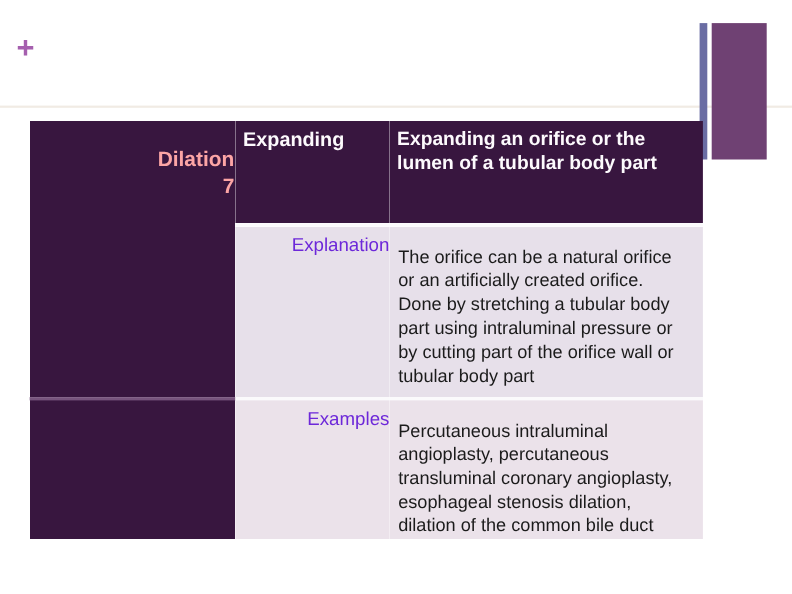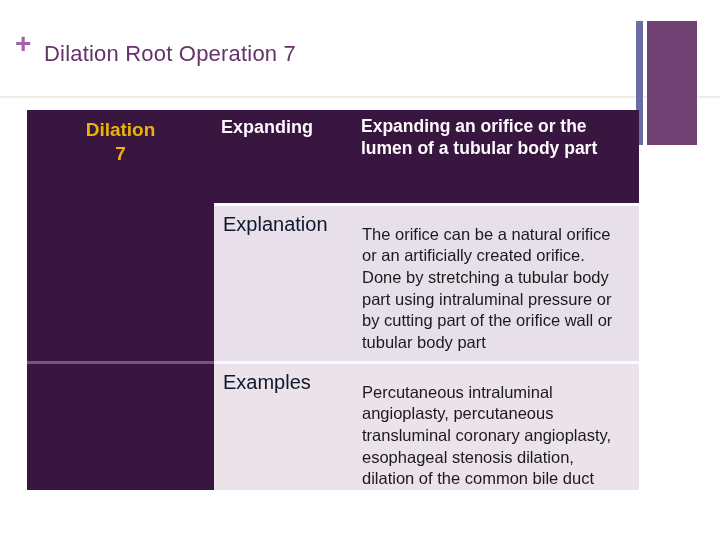--- a/index.html
+++ b/index.html
@@ -78,65 +78,65 @@
 
   tr.r-header { height: 94px; }
   tr.r-explanation { height: 158px; }
   tr.r-examples { height: 117px; }
 
   tr.r-explanation td { border-top: 3px solid #fbfafc; }
   tr.r-examples td.light2 { border-top: 3px solid #fbfafc; }
   tr.r-examples td.dark { border-top: 3px solid #77547d; }
 
   .cell-dilation {
-    color: #eab308;
+    color: #fca5a5;
     font-size: 19px;
     font-weight: 700;
-    text-align: center;
+    text-align: right;
     line-height: 24px;
-    padding-top: 8px;
+    padding-top: 24px;
     white-space: pre-line;
   }
   .cell-def-label {
     color: #fdfafd;
     font-size: 18px;
     font-weight: 700;
     padding: 7px 0 0 7px;
   }
   .cell-def-content {
     color: #fdfafd;
     font-size: 17.5px;
     font-weight: 700;
     line-height: 22px;
     padding: 5px 10px 0 7px;
     white-space: pre-wrap;
   }
   .cell-label {
-    color: #0f172a;
-    font-size: 20px;
+    color: #6d28d9;
+    font-size: 17px;
     font-weight: 400;
     padding: 7px 0 0 9px;
+    text-align: right;
   }
   .cell-body {
     color: #1b1b1b;
     font-size: 16.5px;
     font-weight: 400;
     line-height: 21.7px;
     padding: 18px 11px 0 8px;
     white-space: pre-wrap;
   }
 </style>
 </head>
 <body>
 
 <div id="slide">
 
   <div class="plus-marker">+</div>
 
-  <div class="slide-title">Dilation Root Operation 7</div>
 
   <div class="title-divider"></div>
 
   <div class="accent-bar"></div>
 
   <div class="accent-block"></div>
 
   <div class="table-wrap">
     <table class="content-table">
       <colgroup>

